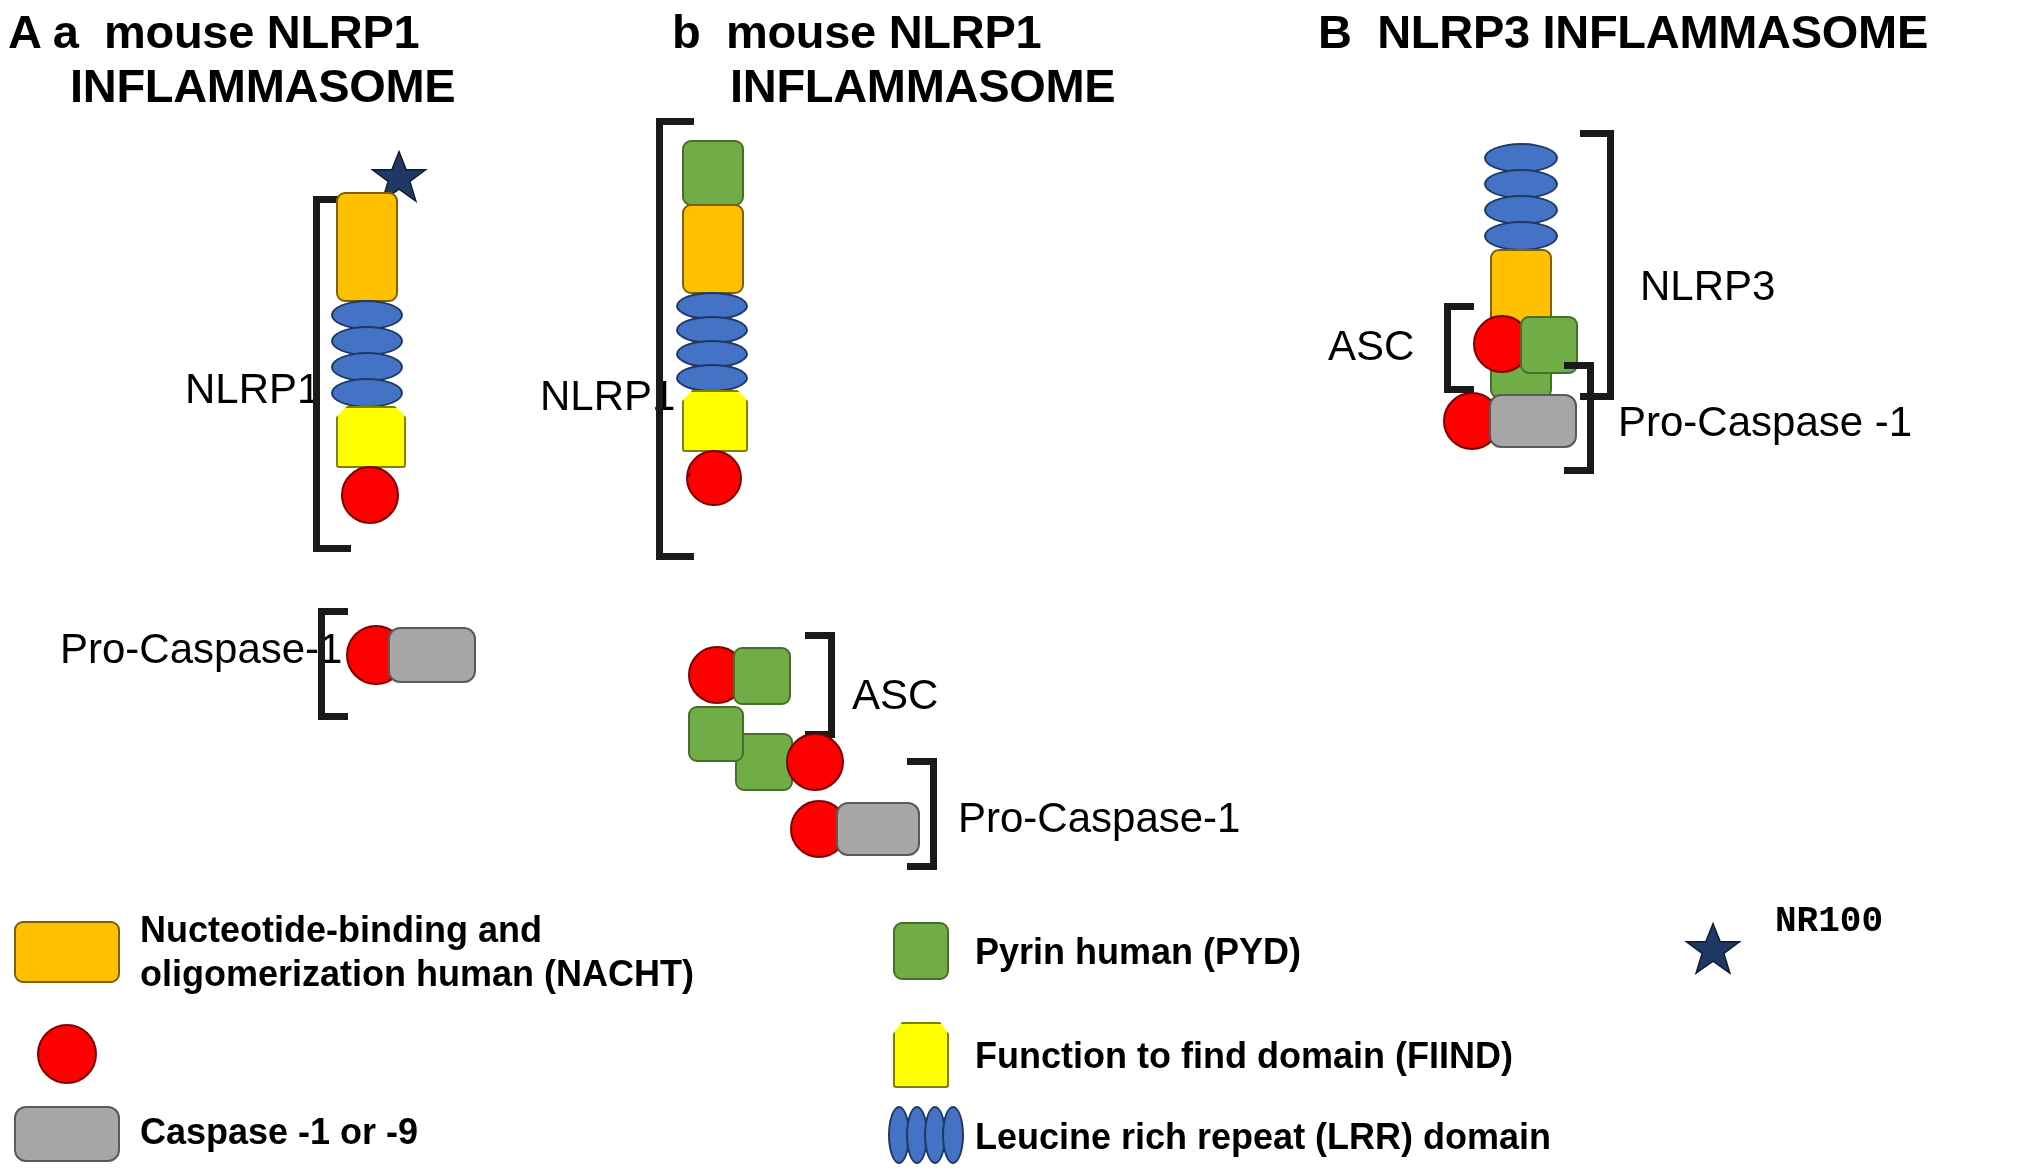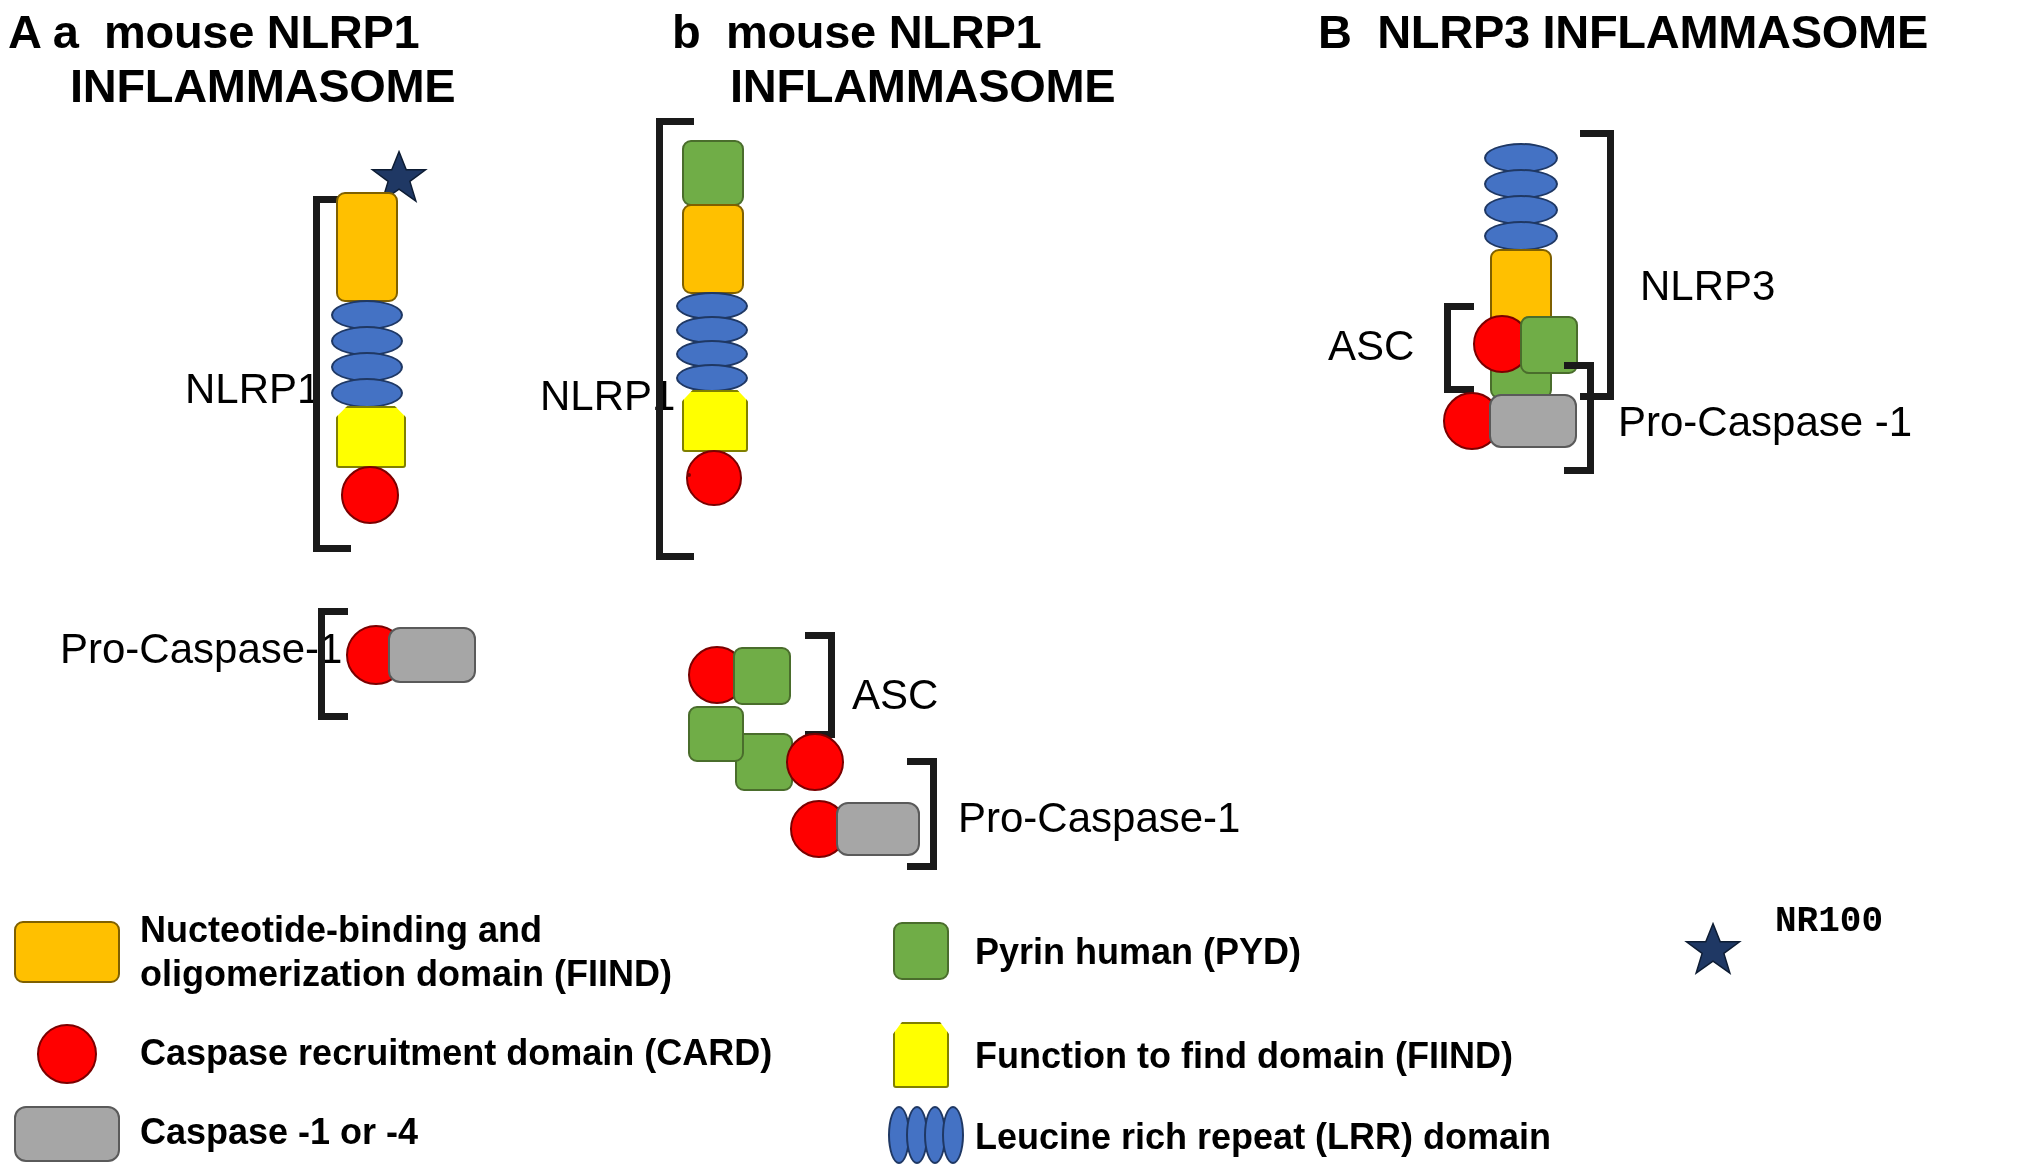--- a/index.html
+++ b/index.html
@@ -175,27 +175,26 @@
   <div class="shape card" style="left:1473px; top:315px; width:58px; height:58px;"></div>
   <div class="shape pyd" style="left:1520px; top:316px; width:58px; height:58px;"></div>
 
   <div class="shape card" style="left:1443px; top:392px; width:58px; height:58px;"></div>
   <div class="shape casp" style="left:1489px; top:394px; width:88px; height:54px;"></div>
   <div class="brk brk-right" style="left:1564px; top:362px; width:30px; height:112px;"></div>
   <div class="lbl" style="left:1618px; top:398px;">Pro-Caspase -1</div>
 
   <div class="leg-swatch shape nacht" style="left:14px; top:921px; width:106px; height:62px;"></div>
   <div class="leg-text" style="left:140px; top:908px;">Nucteotide-binding and
-oligomerization domain (FIIND)</div>
+oligomerization human (NACHT)</div>
 
   <div class="leg-swatch shape card" style="left:37px; top:1024px; width:60px; height:60px;"></div>
-  <div class="leg-text" style="left:140px; top:1031px;">Caspase recruitment domain (CARD)</div>
 
   <div class="leg-swatch shape casp" style="left:14px; top:1106px; width:106px; height:56px;"></div>
-  <div class="leg-text" style="left:140px; top:1110px;">Caspase -1 or -4</div>
+  <div class="leg-text" style="left:140px; top:1110px;">Caspase -1 or -9</div>
 
   <div class="leg-swatch shape pyd" style="left:688px; top:706px; width:56px; height:56px;"></div>
 
   <div class="leg-swatch shape pyd" style="left:893px; top:922px; width:56px; height:58px;"></div>
   <div class="leg-text" style="left:975px; top:930px;">Pyrin human (PYD)</div>
 
   <div class="leg-swatch shape fiind" style="left:893px; top:1022px; width:56px; height:66px;"></div>
   <div class="leg-text" style="left:975px; top:1034px;">Function to find domain (FIIND)</div>
 
   <div class="leg-swatch" style="left:888px; top:1106px; width:76px; height:58px;">

